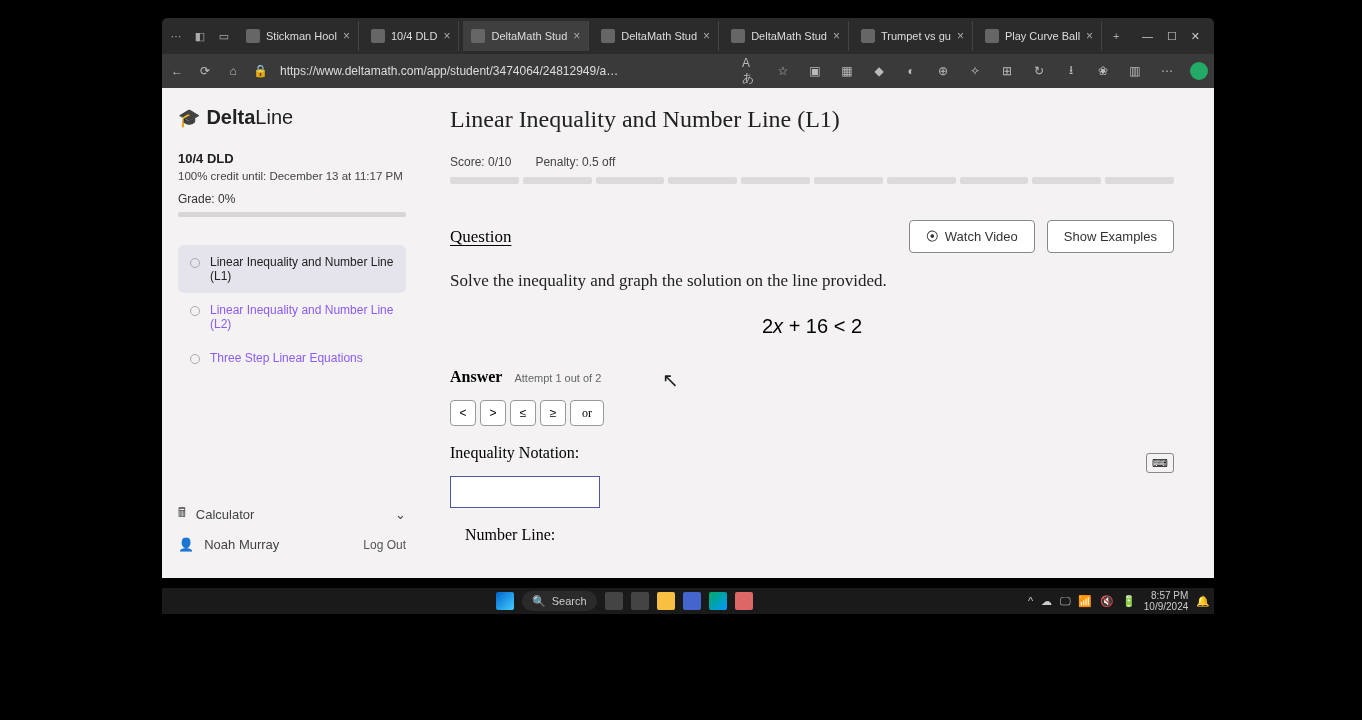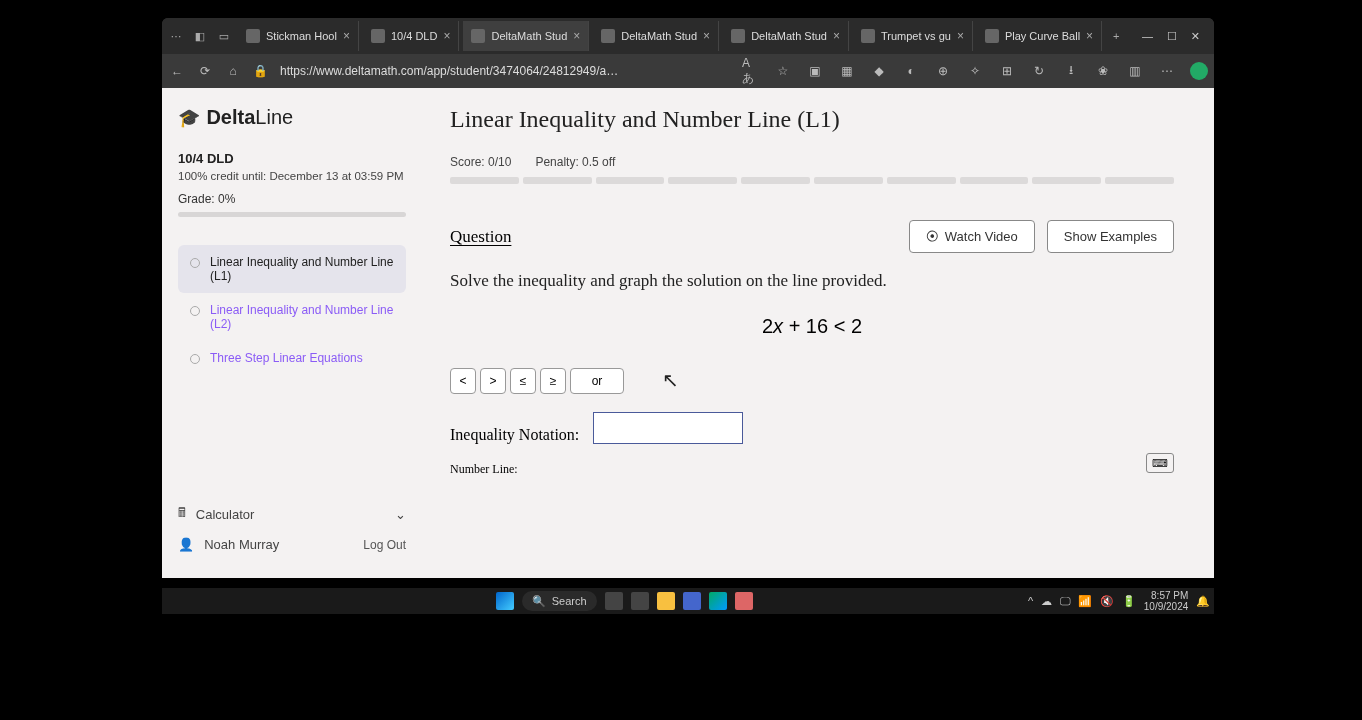--- a/index.html
+++ b/index.html
@@ -53,25 +53,25 @@
 .qheader .btns { margin-left:auto; display:flex; gap:12px;}
 .btn-outline { border:1px solid #888; background:#fff; padding:8px 16px; border-radius:4px; font-size:13px; color:#333; cursor:pointer; display:flex; gap:6px; align-items:center;}
 .prompt { font-family: Georgia, serif; font-size: 17px; color:#222; margin-bottom: 24px;}
 .equation { font-family: Georgia, serif; font-size: 20px; text-align:center; margin-bottom: 30px;}
 .equation .x { font-style: italic; }
 .ans-row { display:flex; align-items:baseline; gap:12px; margin-bottom:14px;}
 .ans-row .ah { font-family: Georgia, serif; font-size:16px; font-weight:600;}
 .ans-row .at { font-size:11px; color:#666;}
 .sym-btns { display:flex; gap:4px; margin-bottom:18px;}
 .sym { width:26px; height:26px; border:1px solid #999; border-radius:4px; font-size:12px; display:flex; align-items:center; justify-content:center; cursor:pointer; background:#fff;}
-.sym.or { width:54px;}
-.notation-row { display:flex; align-items:flex-end; gap:14px; margin-bottom:18px;}
+.sym.or { width:34px;font-family:Liberation Serif, serif;}
+.notation-row { display:flex; align-items:flex-start; gap:14px; margin-bottom:18px;flex-direction:column;}
 .notation-row .lbl { font-family: Georgia, serif; font-size:16px;}
 .notation-row input { width:150px; height:32px; border:1.5px solid #4a5a9a; padding:0 6px; font-size:14px;}
-.nl-lbl { font-family: Georgia, serif; font-size:12px;}
+.nl-lbl { font-family: Georgia, serif; font-size:16px;margin-left:15px;}
 .kb-icon { position:absolute; right:40px; top:365px; border:1px solid #888; border-radius:3px; width:28px; height:20px; display:flex; align-items:center; justify-content:center; font-size:11px;}
 
 .cursor { position:absolute; left:500px; top:280px; font-size:20px; pointer-events:none; color:#222;}
 
 
 .taskbar { position:absolute; left:162px; top:588px; width:1052px; height:26px; background:#1a1a1a; display:flex; align-items:center; padding:0 4px; gap:8px; color:#ccc; font-size:11px;}
 .taskbar .center { margin-left:330px; display:flex; gap:8px; align-items:center;}
 .taskbar .search-box { display:flex; align-items:center; gap:6px; background:#2a2a2a; border-radius:12px; padding:3px 10px; height:20px;}
 .taskbar .tb-icon { width:18px; height:18px; background:#444; border-radius:2px;}
 .taskbar .tray { margin-left:auto; display:flex; align-items:center; gap:8px;}
@@ -156,21 +156,21 @@
 
   <div class="viewport">
     <div class="page">
 
       <div class="sidebar">
         <div class="logo">
           <span class="cap">🎓</span>
           <span><b>Delta</b><span style="font-weight:300;">Line</span></span>
         </div>
         <div class="assign-title">10/4 DLD</div>
-        <div class="credit">100% credit until: December 13 at 03:59 PM</div>
+        <div class="credit">100% credit until: December 13 at 11:17 PM</div>
         <div class="grade">Grade: 0%</div>
         <div class="gradebar"></div>
         <div class="topics">
           <div class="topic active">
               <span class="dot"></span>
               <span>Linear Inequality and Number Line (L1)</span>
             </div>
           <div class="topic">
               <span class="dot"></span>
               <span>Linear Inequality and Number Line (L2)</span>
@@ -225,20 +225,24 @@
               </button>
           </div>
         </div>
 
         <div class="prompt">Solve the inequality and graph the solution on the line provided.</div>
 
         <div class="equation">
           <span>2</span><span class="x">x</span><span> + 16</span><span> &lt; </span><span>2</span>
         </div>
 
+        <div class="ans-row">
+          <span class="ah">Answer</span>
+          <span class="at">Attempt 1 out of 2</span>
+        </div>
 
         <div class="kb-icon">⌨</div>
 
         <div class="sym-btns">
           <button class="sym">&lt;</button>
           <button class="sym">&gt;</button>
           <button class="sym">≤</button>
           <button class="sym">≥</button>
           <button class="sym or">or</button>
         </div>

